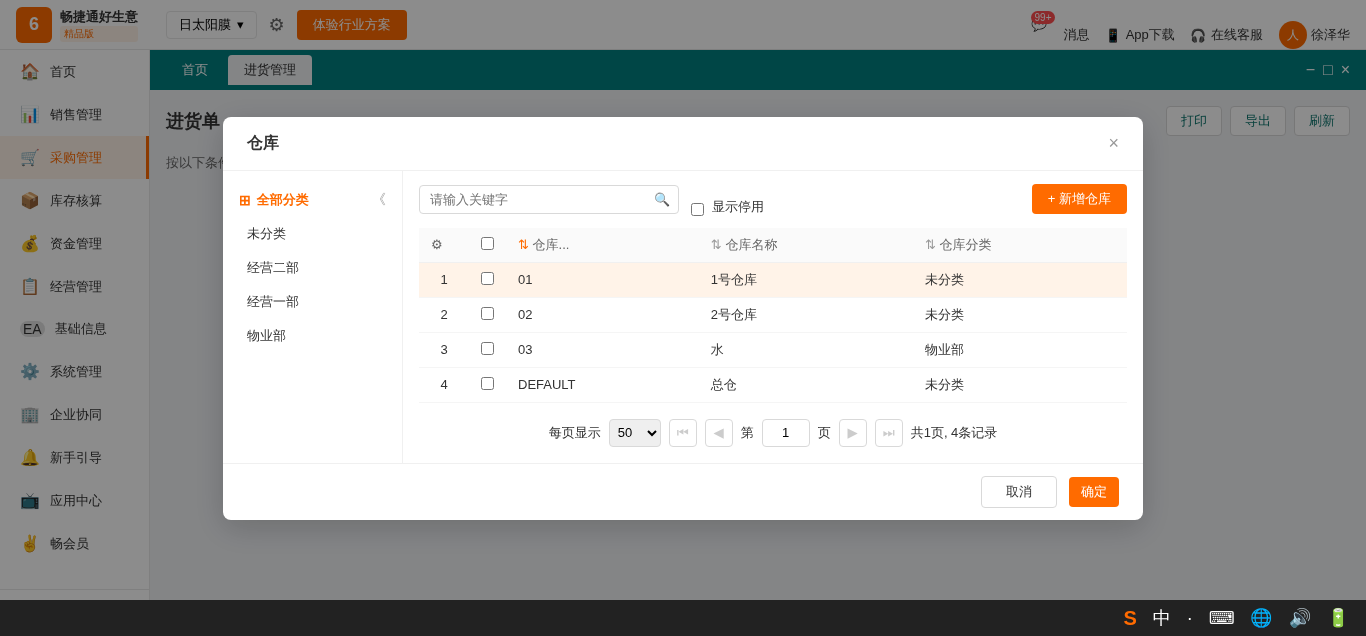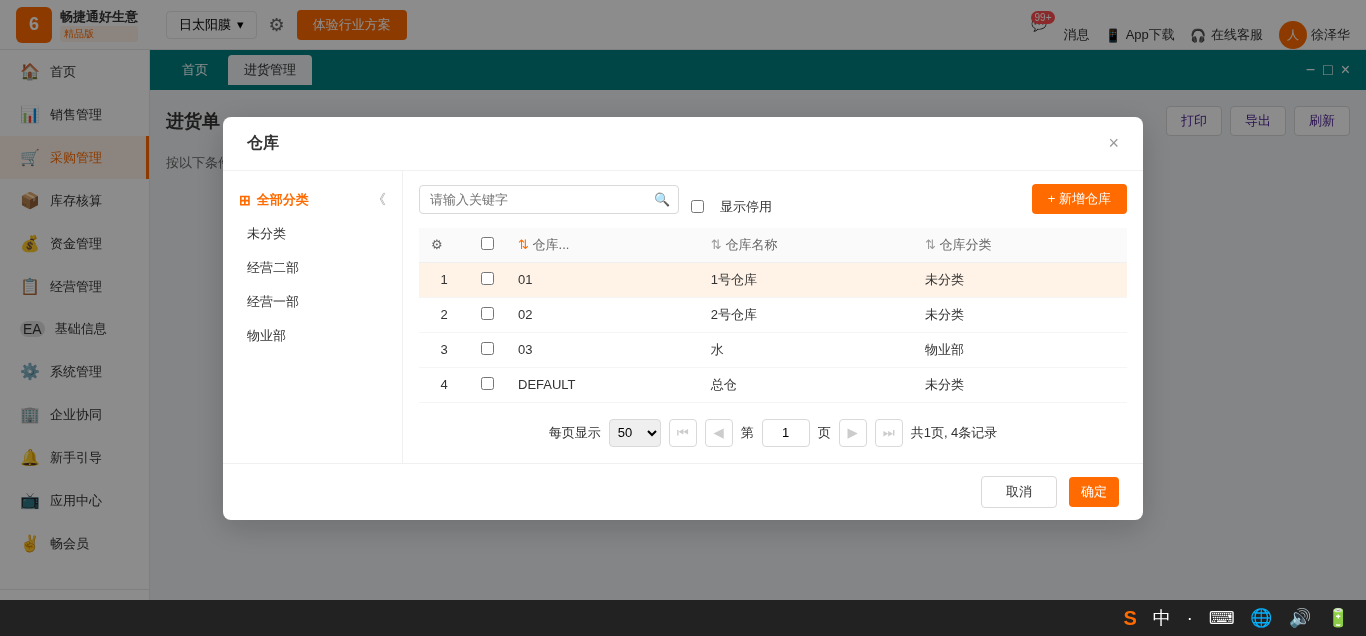--- a/index.html
+++ b/index.html
@@ -114,21 +114,21 @@
     
     .toolbar {
       display: flex; align-items: center; gap: 8px;
       margin-bottom: 12px; flex-wrap: wrap;
     }
     .toolbar-btn {
       padding: 5px 14px; border-radius: 4px; cursor: pointer;
       font-size: 13px; border: 1px solid #d9d9d9; background: #fff; color: #333;
     }
     .toolbar-btn.primary { background: #ff6b00; color: #fff; border-color: #ff6b00; }
-    .toolbar-btn.ghost { background: #fff; color: #4c1d95; }
+    .toolbar-btn.ghost { background: #fff; color: #0f766e; }
 
     
     .overlay {
       position: fixed; inset: 0;
       background: rgba(0,0,0,0.45);
       z-index: 200;
       display: flex; align-items: center; justify-content: center;
     }
 
     
@@ -176,21 +176,21 @@
     
     .search-bar { display: flex; align-items: center; gap: 12px; margin-bottom: 12px; }
     .search-input-wrap {
       position: relative; flex: 0 0 260px;
     }
     .search-input {
       width: 100%; padding: 6px 32px 6px 10px;
       border: 1px solid #d9d9d9; border-radius: 4px; font-size: 13px; outline: none;
     }
     .search-icon { position: absolute; right: 8px; top: 50%; transform: translateY(-50%); color: #999; cursor: pointer; }
-    .checkbox-label { display: flex; align-items: center; gap: 16px; font-size: 13px; color: #333; cursor: pointer; margin-top: 15px; }
+    .checkbox-label { display: flex; align-items: flex-end; gap: 8px; font-size: 13px; color: #333; cursor: pointer; margin-top: 15px; }
     .add-btn {
       margin-left: auto;
       background: #ff6b00; color: #fff; border: none;
       padding: 6px 16px; border-radius: 4px; cursor: pointer; font-size: 13px;
       display: flex; align-items: center; gap: 4px;
     }
 
     
     .data-table { width: 100%; border-collapse: collapse; font-size: 13px; }
     .data-table th {

